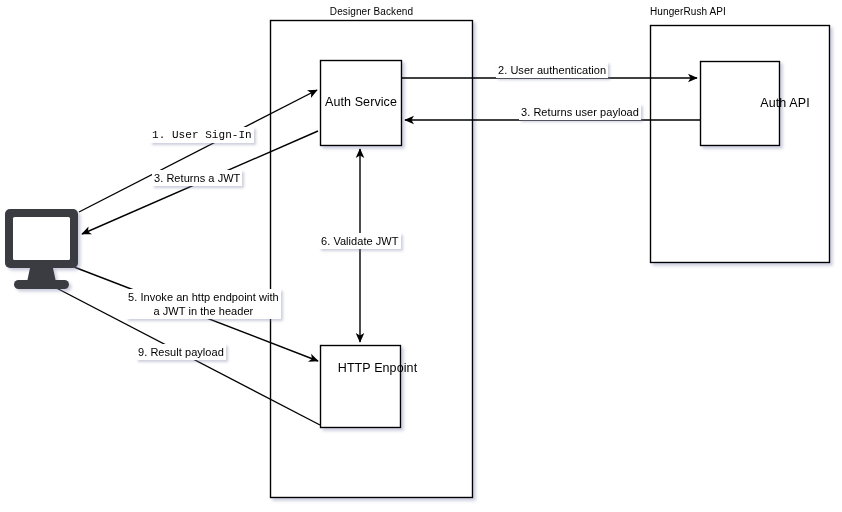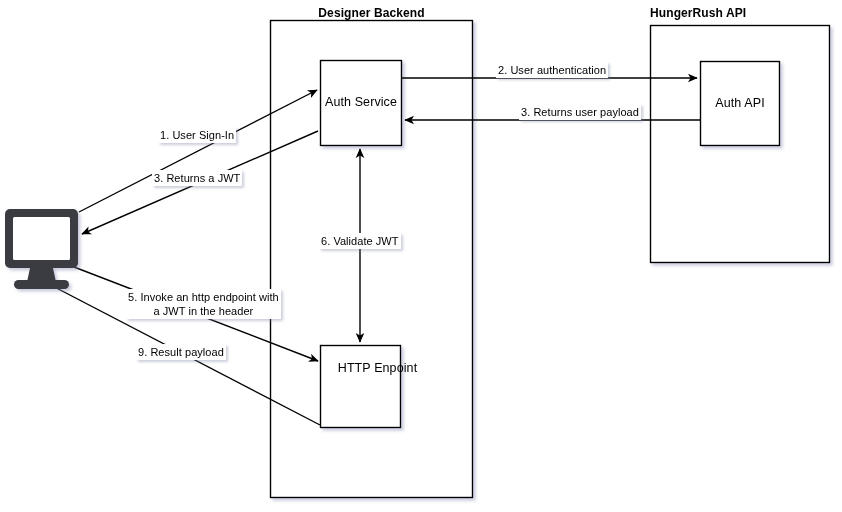--- a/index.html
+++ b/index.html
@@ -21,25 +21,24 @@
   }
   #svg-layer {
     position: absolute;
     left: 0;
     top: 0;
     width: 842px;
     height: 512px;
   }
   .container-title {
     position: absolute;
-    font-size: 12px;
+    font-size: 10px;
     color: #000000;
     white-space: nowrap;
     letter-spacing: 0.1px;
-    font-weight: bold;
   }
   .node-label {
     position: absolute;
     font-size: 12.5px;
     color: #000000;
     white-space: nowrap;
     text-align: center;
     letter-spacing: 0.1px;
   }
   .edge-label {
@@ -106,23 +105,23 @@
   </svg>
 
   <div class="container-title" style="left:270px; top:6px; width:203px; text-align:center;">Designer Backend</div>
 
   <div class="container-title" style="left:650px; top:6px; width:180px; ">HungerRush API</div>
 
   <div class="node-label" style="left:320px; top:95px; width:82px;">Auth Service</div>
 
   <div class="node-label" style="left:314px; top:361px; width:93px;margin-left:17px;">HTTP Enpoint</div>
 
-  <div class="node-label" style="left:700px; top:96px; width:80px;">Auth API</div>
+  <div class="node-label" style="left:700px; top:96px; width:80px;padding-left:45px;">Auth API</div>
 
-  <div class="edge-label" style="left:158px; top:127px;">1. User Sign-In</div>
+  <div class="edge-label" style="left:150px; top:127px;font-family:Liberation Mono, monospace;">1. User Sign-In</div>
 
   <div class="edge-label" style="left:496px; top:62px;">2. User authentication</div>
 
   <div class="edge-label" style="left:519px; top:104px;">3. Returns user payload</div>
 
   <div class="edge-label" style="left:152px; top:170px;">3. Returns a JWT</div>
 
   <div class="edge-label two-line" style="left:126px; top:289px;">5. Invoke an http endpoint with
 a JWT in the header</div>
 

